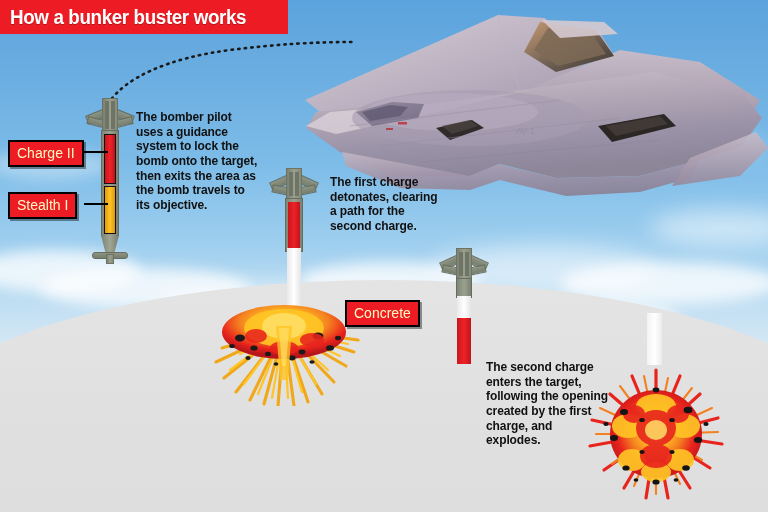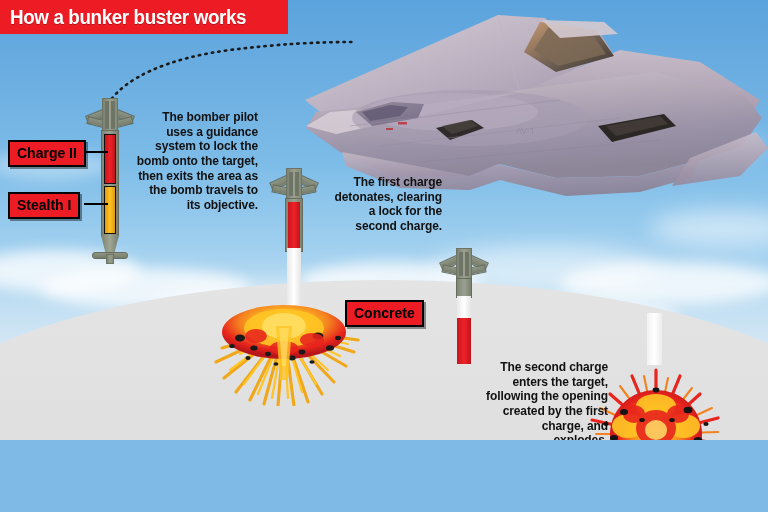--- a/index.html
+++ b/index.html
@@ -2,21 +2,21 @@
 <html><head>
 <meta charset="utf-8">
 <style>
   * { margin:0; padding:0; box-sizing:border-box; }
   html,body { width:768px; height:512px; overflow:hidden; }
   body {
     font-family:"Liberation Sans", sans-serif;
     background:#7fb9e6;
     position:relative;
   }
-  #stage { position:absolute; inset:0; width:768px; height:440px; overflow:hidden;text-align:right; }
+  #stage { position:absolute; inset:0; width:768px; height:512px; overflow:hidden; }
 
   
   .sky {
     position:absolute; left:0; top:0; width:768px; height:360px;
     background:linear-gradient(to bottom,#5ba3dd 0%,#69ACE0 18%,#7DBCE8 45%,#9FCFEF 68%,#c3e0f3 86%,#dceaf5 100%);
   }
   .cloud { position:absolute; border-radius:50%; background:rgba(255,255,255,.75); filter:blur(7px); }
   .cloud2 { position:absolute; border-radius:50%; background:rgba(255,255,255,.5); filter:blur(11px); }
 
   
@@ -40,21 +40,21 @@
   .bomber-label span {
     color:#fff; font-weight:bold; font-size:14px; white-space:nowrap;
     transform:scaleX(.95); display:inline-block; transform-origin:left center;
   }
 
   
   .tag {
     position:absolute; background:#ed1c24; border:2px solid #000;
     padding:2px 7px 3px 7px; box-shadow:2px 2px 0 rgba(0,0,0,.4);
   }
-  .tag span { color:#000000; font-weight:bold; font-size:14px; white-space:nowrap; }
+  .tag span { color:#fef9c3; font-weight:normal; font-size:14px; white-space:nowrap; }
 
   
   .leader { position:absolute; background:#000; height:2px; }
 
   
   .blurb {
     position:absolute; color:#111; font-weight:bold; font-size:12px;
     line-height:1.22; letter-spacing:-0.1px;
   }
 
@@ -422,17 +422,17 @@
   <div class="tag" style="left:8px; top:192px;">
     <span>Stealth I</span>
   </div>
 
   <div class="tag" style="left:345px; top:300px;">
     <span>Concrete</span>
   </div>
 
   <div class="blurb" style="left:136px; top:110px; width:122px;">The bomber pilot uses a guidance system to lock the bomb onto the target, then exits the area as the bomb travels to its objective.</div>
 
-  <div class="blurb" style="left:330px; top:175px; width:112px;">The first charge detonates, clearing a lock for the second charge.</div>
+  <div class="blurb" style="left:330px; top:175px; width:112px;">The first charge detonates, clearing a path for the second charge.</div>
 
   <div class="blurb" style="left:486px; top:360px; width:122px;">The second charge enters the target, following the opening created by the first charge, and explodes.</div>
 
 </div>
 
 </body></html>

